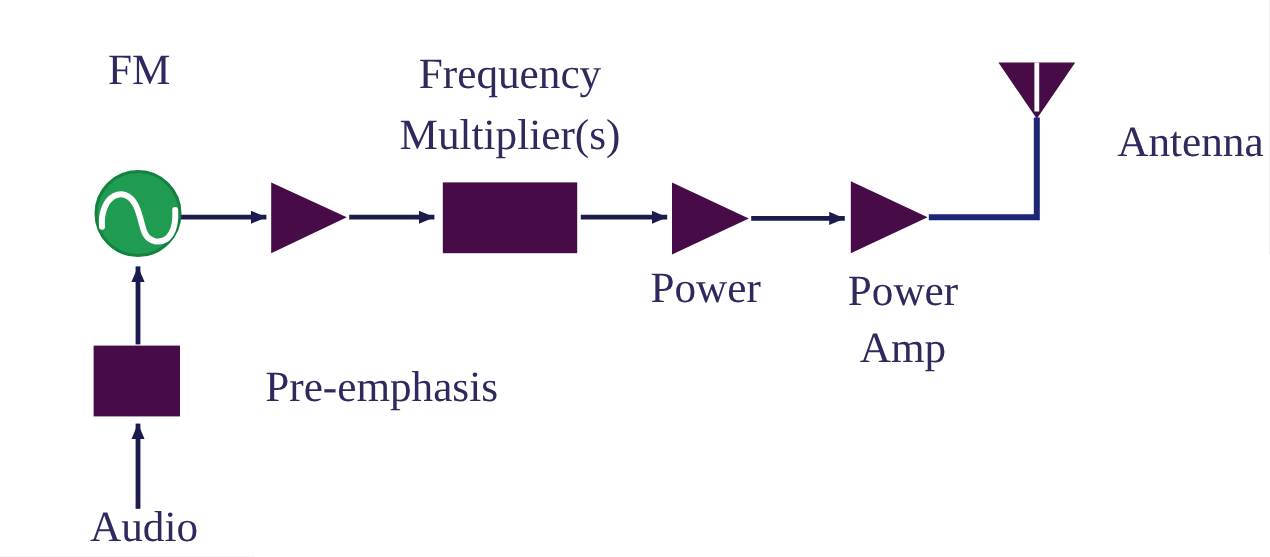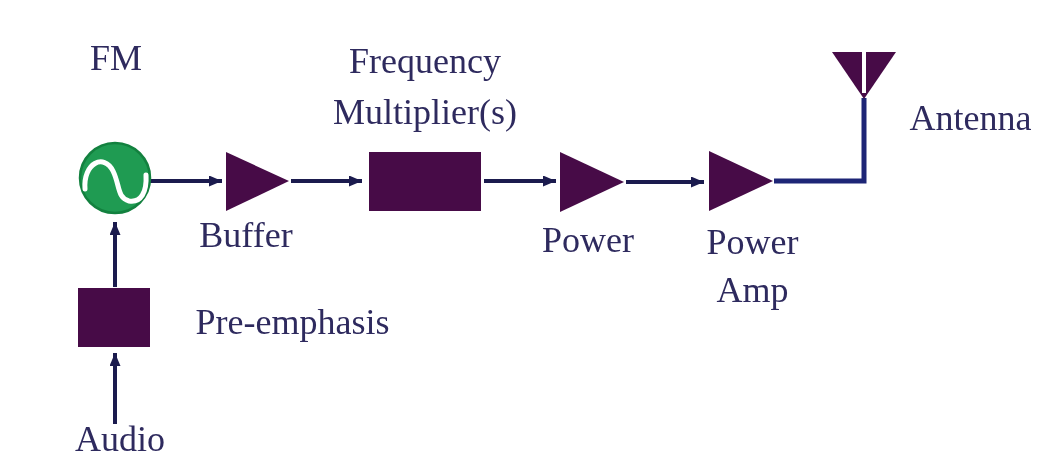--- a/index.html
+++ b/index.html
@@ -27,21 +27,21 @@
     font-size:36px;
     font-weight:400;
     text-align:center;
     white-space:nowrap;
     user-select:none;
   }
   .label .line{display:block;}
   .two-line{line-height:57px;}
   .two-line-tight{line-height:51px;}
   .two-line-power{line-height:48px;}
-  .left-align{text-align:center;}
+  .left-align{text-align:right;}
 </style>
 </head>
 <body>
 
 <div class="canvas">
 
   <svg class="diagram-svg" width="1058" height="464" viewBox="0 0 1058 464">
     <defs>
       <marker id="arrowhead" markerUnits="userSpaceOnUse" markerWidth="16" markerHeight="14" refX="13" refY="5.5" orient="auto">
         <polygon points="0 0, 13 5.5, 0 11" fill="var(--line)"></polygon>
@@ -76,21 +76,20 @@
 
   <div class="label two-line" style="left:0px;top:30px;width:232px;">
     <span class="line">FM</span>
   </div>
 
   <div class="label two-line-tight" style="left:315px;top:24px;width:220px;margin-top:12px;">
     <span class="line">Frequency</span>
     <span class="line">Multiplier(s)</span>
   </div>
 
-  <div class="label" style="left:181px;top:214px;width:130px;">Buffer</div>
 
   <div class="label" style="left:523px;top:219px;width:130px;">Power</div>
 
   <div class="label two-line-power" style="left:690px;top:218px;width:125px;text-align:center;">
     <span class="line">Power</span>
     <span class="line">Amp</span>
   </div>
 
   <div class="label left-align" style="left:888px;top:97px;width:165px;">Antenna</div>
 

